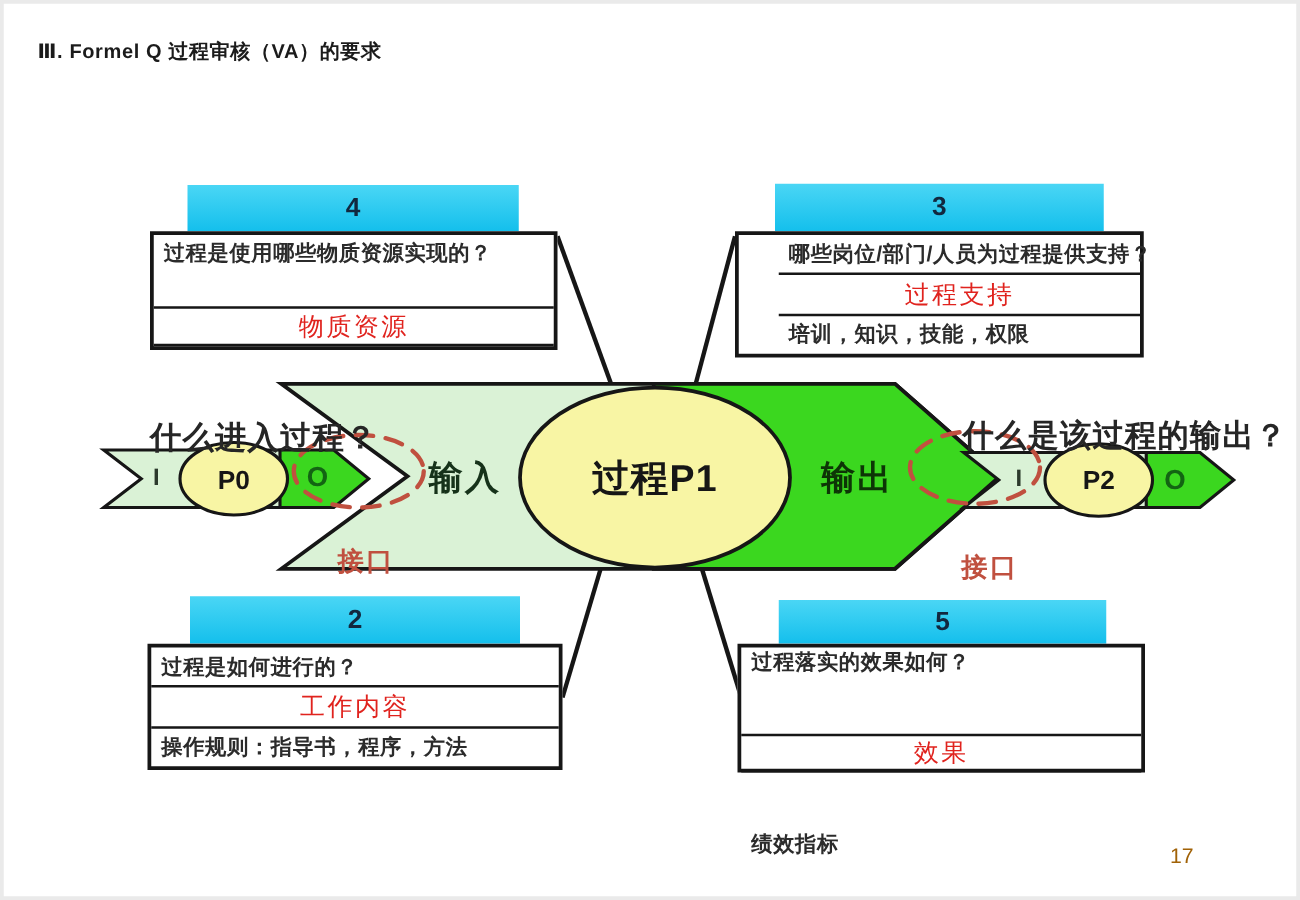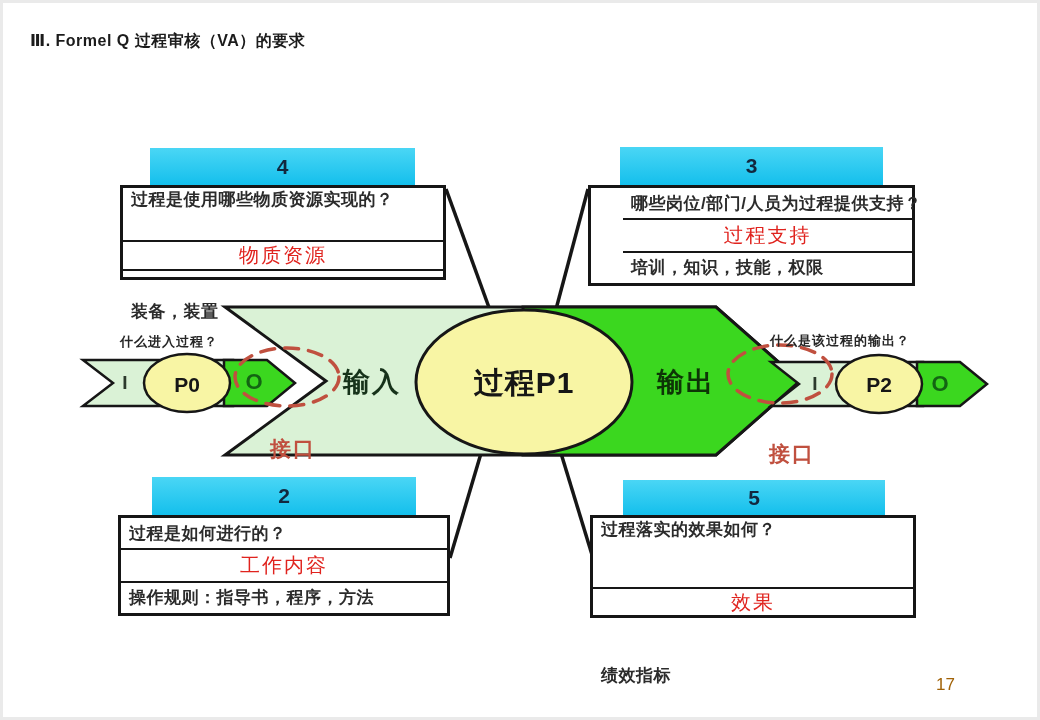--- a/index.html
+++ b/index.html
@@ -25,21 +25,21 @@
   .qbox .row.cat{justify-content:center;font-size:20px;font-weight:400;color:var(--category_red);border-top:2px solid var(--outline);border-bottom:2px solid var(--outline);letter-spacing:2px;}
   .qhead{position:absolute;background:linear-gradient(180deg,var(--header_cyan_light),var(--header_cyan));display:flex;align-items:center;justify-content:center;font-size:21px;font-weight:700;color:#12283f;}
 
   .lbl{position:absolute;transform:translate(-50%,-50%);white-space:nowrap;}
   .lbl.big{font-size:27px;font-weight:700;color:#16321a;letter-spacing:2px;}
   .lbl.proc{font-size:30px;font-weight:700;color:#161616;letter-spacing:1px;}
   .lbl.node{font-size:21px;font-weight:700;color:#161616;}
   .lbl.io{font-size:19px;font-weight:700;color:#2c3a2c;}
   .lbl.oo{font-size:22px;font-weight:800;color:#136413;}
   .lbl.iface-lbl{font-size:21px;font-weight:700;color:var(--interface_red);letter-spacing:2px;margin-top:27px;}
-  .lbl.question{transform:none;font-size:13px;font-weight:600;color:#262626;letter-spacing:1px;}
+  .lbl.question{transform:none;font-size:25px;font-weight:600;color:#262626;letter-spacing:1px;}
 </style>
 </head>
 <body>
 
 <div class="page">
 
   <div class="slide-title">Ⅲ. Formel Q 过程审核（VA）的要求</div>
 
   <svg class="diagram" viewBox="0 0 1040 720">
 
@@ -63,21 +63,20 @@
     <ellipse class="iface" cx="284" cy="374" rx="52" ry="29"></ellipse>
     <ellipse class="iface" cx="777" cy="371" rx="52" ry="29"></ellipse>
   </svg>
 
   <div class="qhead" style="left:147px;top:145px;width:265px;height:37px;">
       <span>4</span>
     </div>
   <div class="qbox" style="left:117px;top:182px;width:326px;height:95px;gap:29px;">
     <div class="row">过程是使用哪些物质资源实现的？</div>
     <div class="row cat">物质资源</div>
-    <div class="row">装备，装置</div>
   </div>
 
   <div class="qhead" style="left:617px;top:144px;width:263px;height:38px;">
       <span>3</span>
     </div>
   <div class="qbox" style="left:585px;top:182px;width:327px;height:101px;padding-left:32px;">
     <div class="row">哪些岗位/部门/人员为过程提供支持？</div>
     <div class="row cat">过程支持</div>
     <div class="row">培训，知识，技能，权限</div>
   </div>

